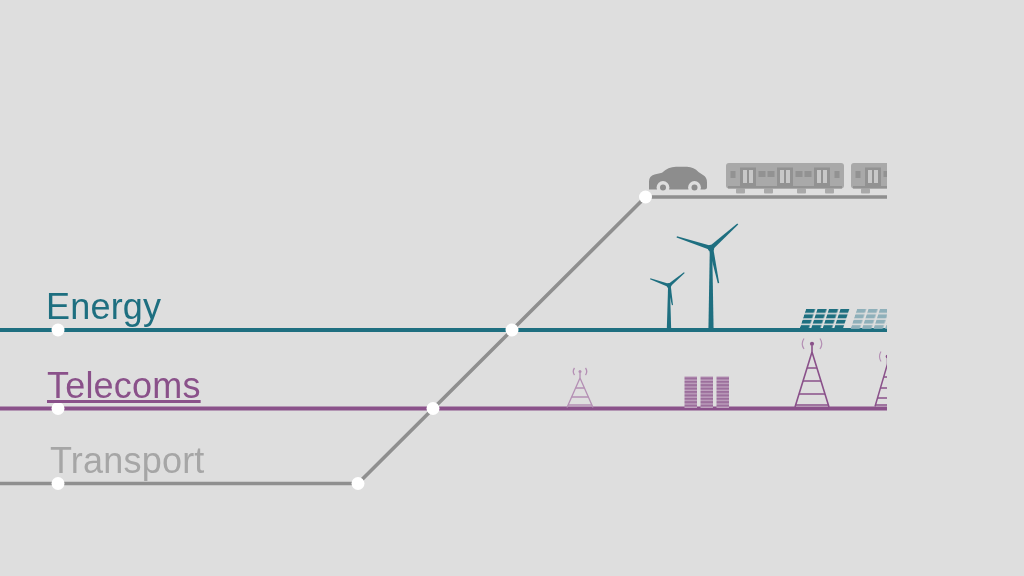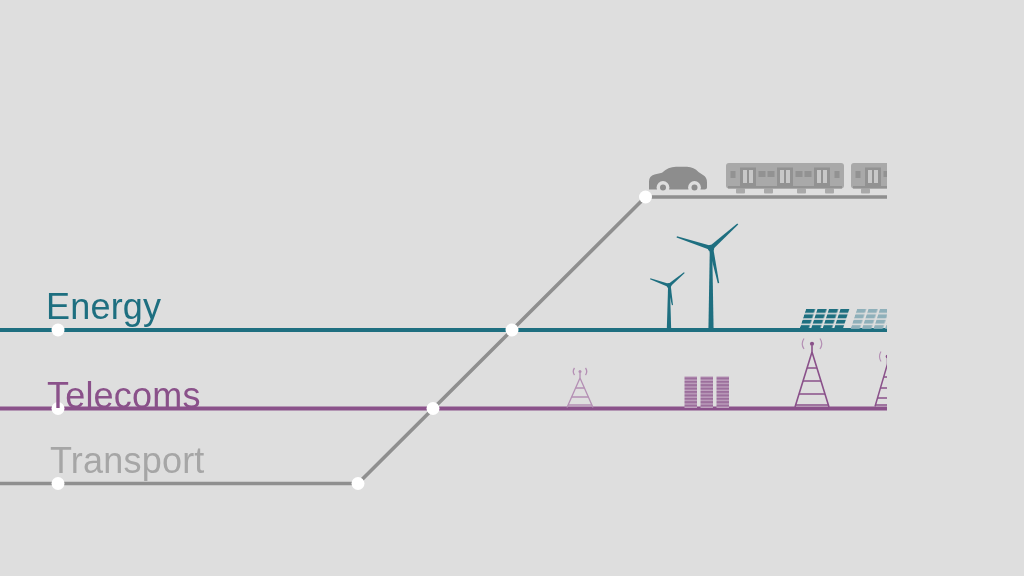--- a/index.html
+++ b/index.html
@@ -1,20 +1,20 @@
 <!DOCTYPE html>
 <html style="--background: #dedede; --energy: #1e6f80; --energy-light: #8fb0ba; --telecoms: #8a518a; --telecoms-light: #b48fb4; --telecoms-mid: #9c6f9c; --telecoms-stripe: #c0a3c0; --transport: #8f8f8f; --transport-label: #a6a6a6; --car: #8d8d8d; --train-body: #a9a9a9; --train-detail: #929292; --train-slit: #c8c8c8; --dot: #ffffff;"><head>
 <meta charset="utf-8">
 <style>
   html,body{margin:0;padding:0;background:var(--background,#dedede);}
   .stage{position:relative;width:887px;height:576px;background:var(--background,#dedede);overflow:hidden;font-family:"Liberation Sans",sans-serif;}
   .stage svg{position:absolute;left:0;top:0;}
   .label{position:absolute;line-height:1;font-size:36px;letter-spacing:.2px;font-weight:400;white-space:nowrap;}
   .label-energy{left:46px;top:289px;color:var(--energy);}
-  .label-telecoms{left:47px;top:378px;color:var(--telecoms);}
+  .label-telecoms{left:47px;top:368px;color:var(--telecoms);text-decoration:underline;}
   .label-transport{left:50px;top:433px;color:var(--transport-label);margin-top:10px;}
 
   .stroke-energy{stroke:var(--energy);}
   .fill-energy{fill:var(--energy);}
   .fill-energy-light{fill:var(--energy-light);}
   .stroke-telecoms{stroke:var(--telecoms);}
   .fill-telecoms{fill:var(--telecoms);}
   .stroke-telecoms-light{stroke:var(--telecoms-light);}
   .fill-telecoms-light{fill:var(--telecoms-light);}
   .fill-telecoms-mid{fill:var(--telecoms-mid);}

